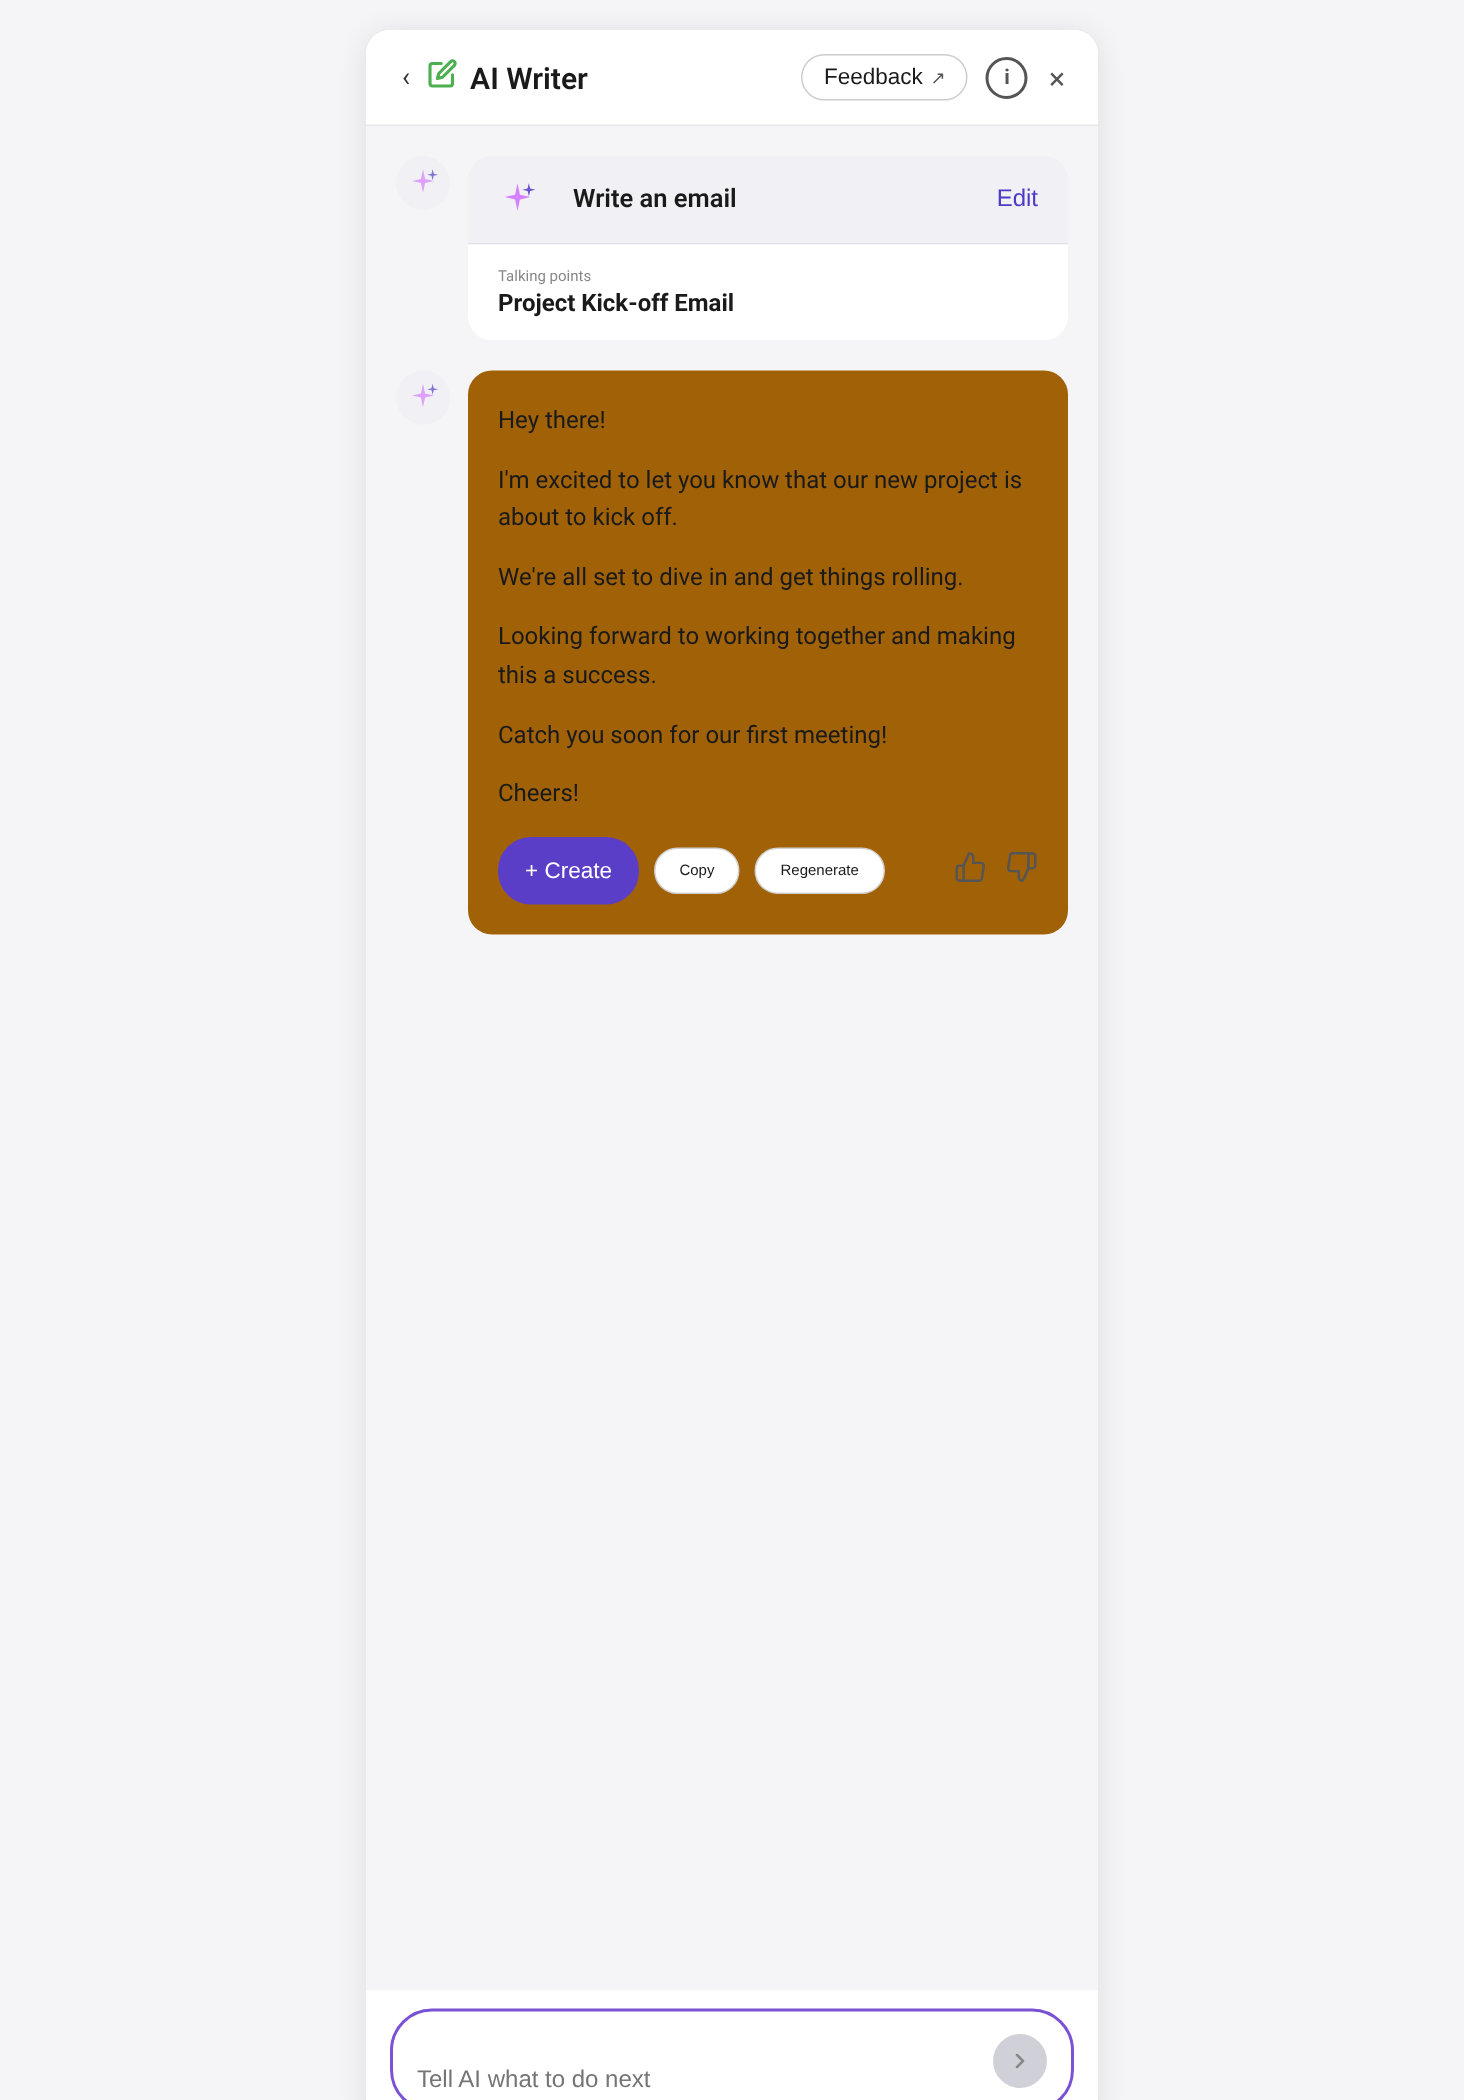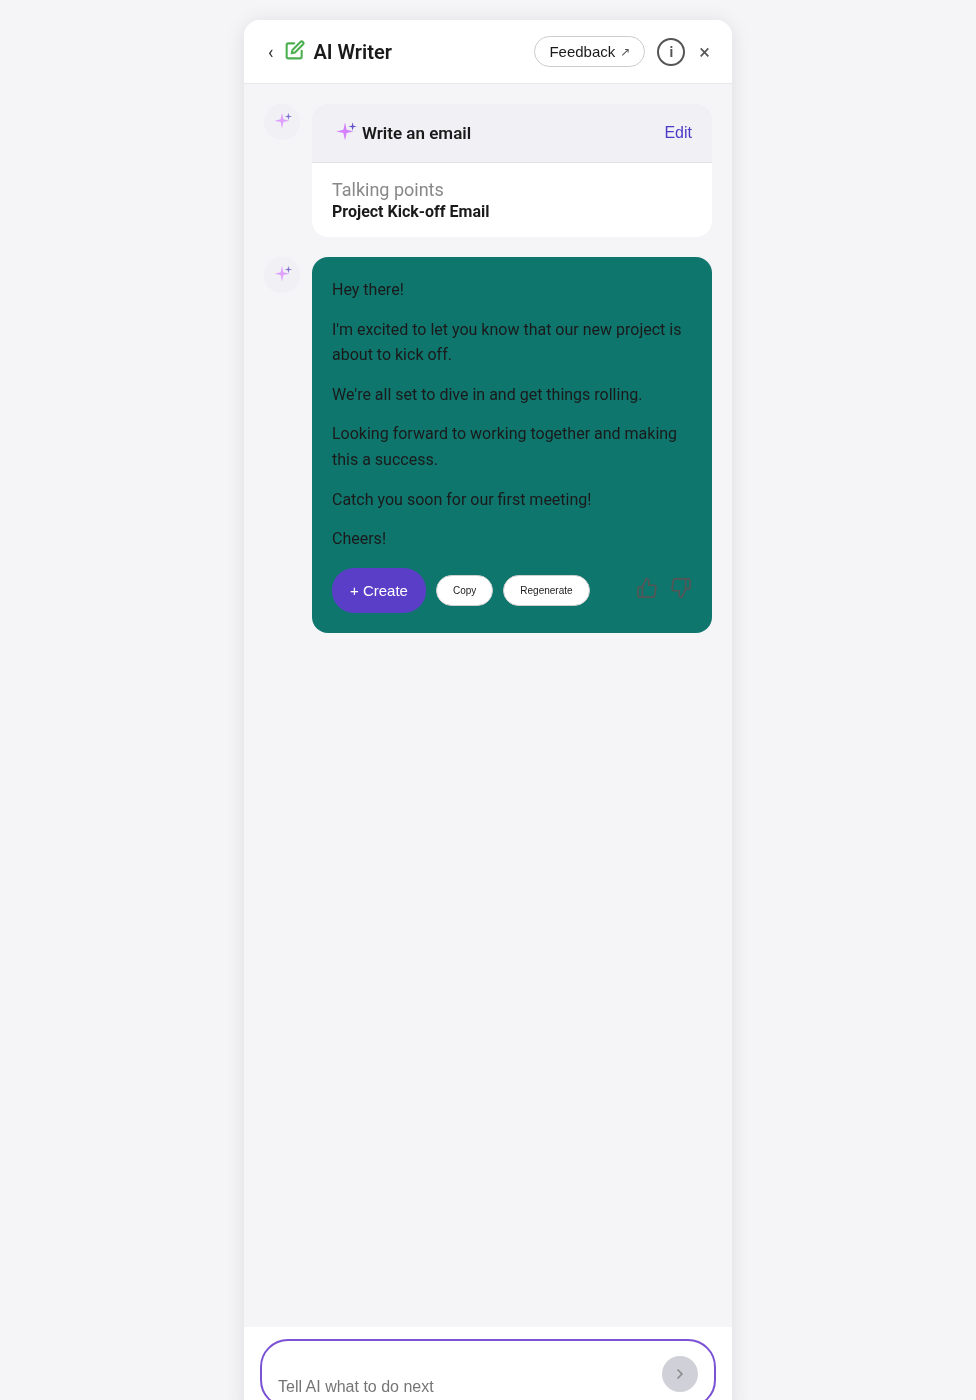--- a/index.html
+++ b/index.html
@@ -150,21 +150,21 @@
       display: flex;
       align-items: center;
       justify-content: space-between;
       padding: 16px 20px;
       border-bottom: 1px solid #e0e0e8;
     }
 
     .prompt-title-area {
       display: flex;
       align-items: center;
-      gap: 4px;
+      gap: 24px;
     }
 
     .prompt-title {
       font-size: 17px;
       font-weight: 600;
       color: #1a1a1a;
     }
 
     .edit-btn {
       color: #4B3BC7;
@@ -184,34 +184,34 @@
       background: #fff;
     }
 
     .prompt-field {
       display: flex;
       flex-direction: column;
       gap: 2px;
     }
 
     .field-label {
-      font-size: 18px;
+      font-size: 10px;
       color: #888;
       font-weight: 400;
     }
 
     .field-value {
       font-size: 16px;
       color: #1a1a1a;
       font-weight: 700;
     }
 
     
     .response-card {
-      background: #0f766e;
+      background: #a16207;
       border-radius: 16px;
       padding: 20px;
       flex: 1;
     }
 
     .response-text {
       font-size: 16px;
       color: #1a1a1a;
       line-height: 1.6;
     }

